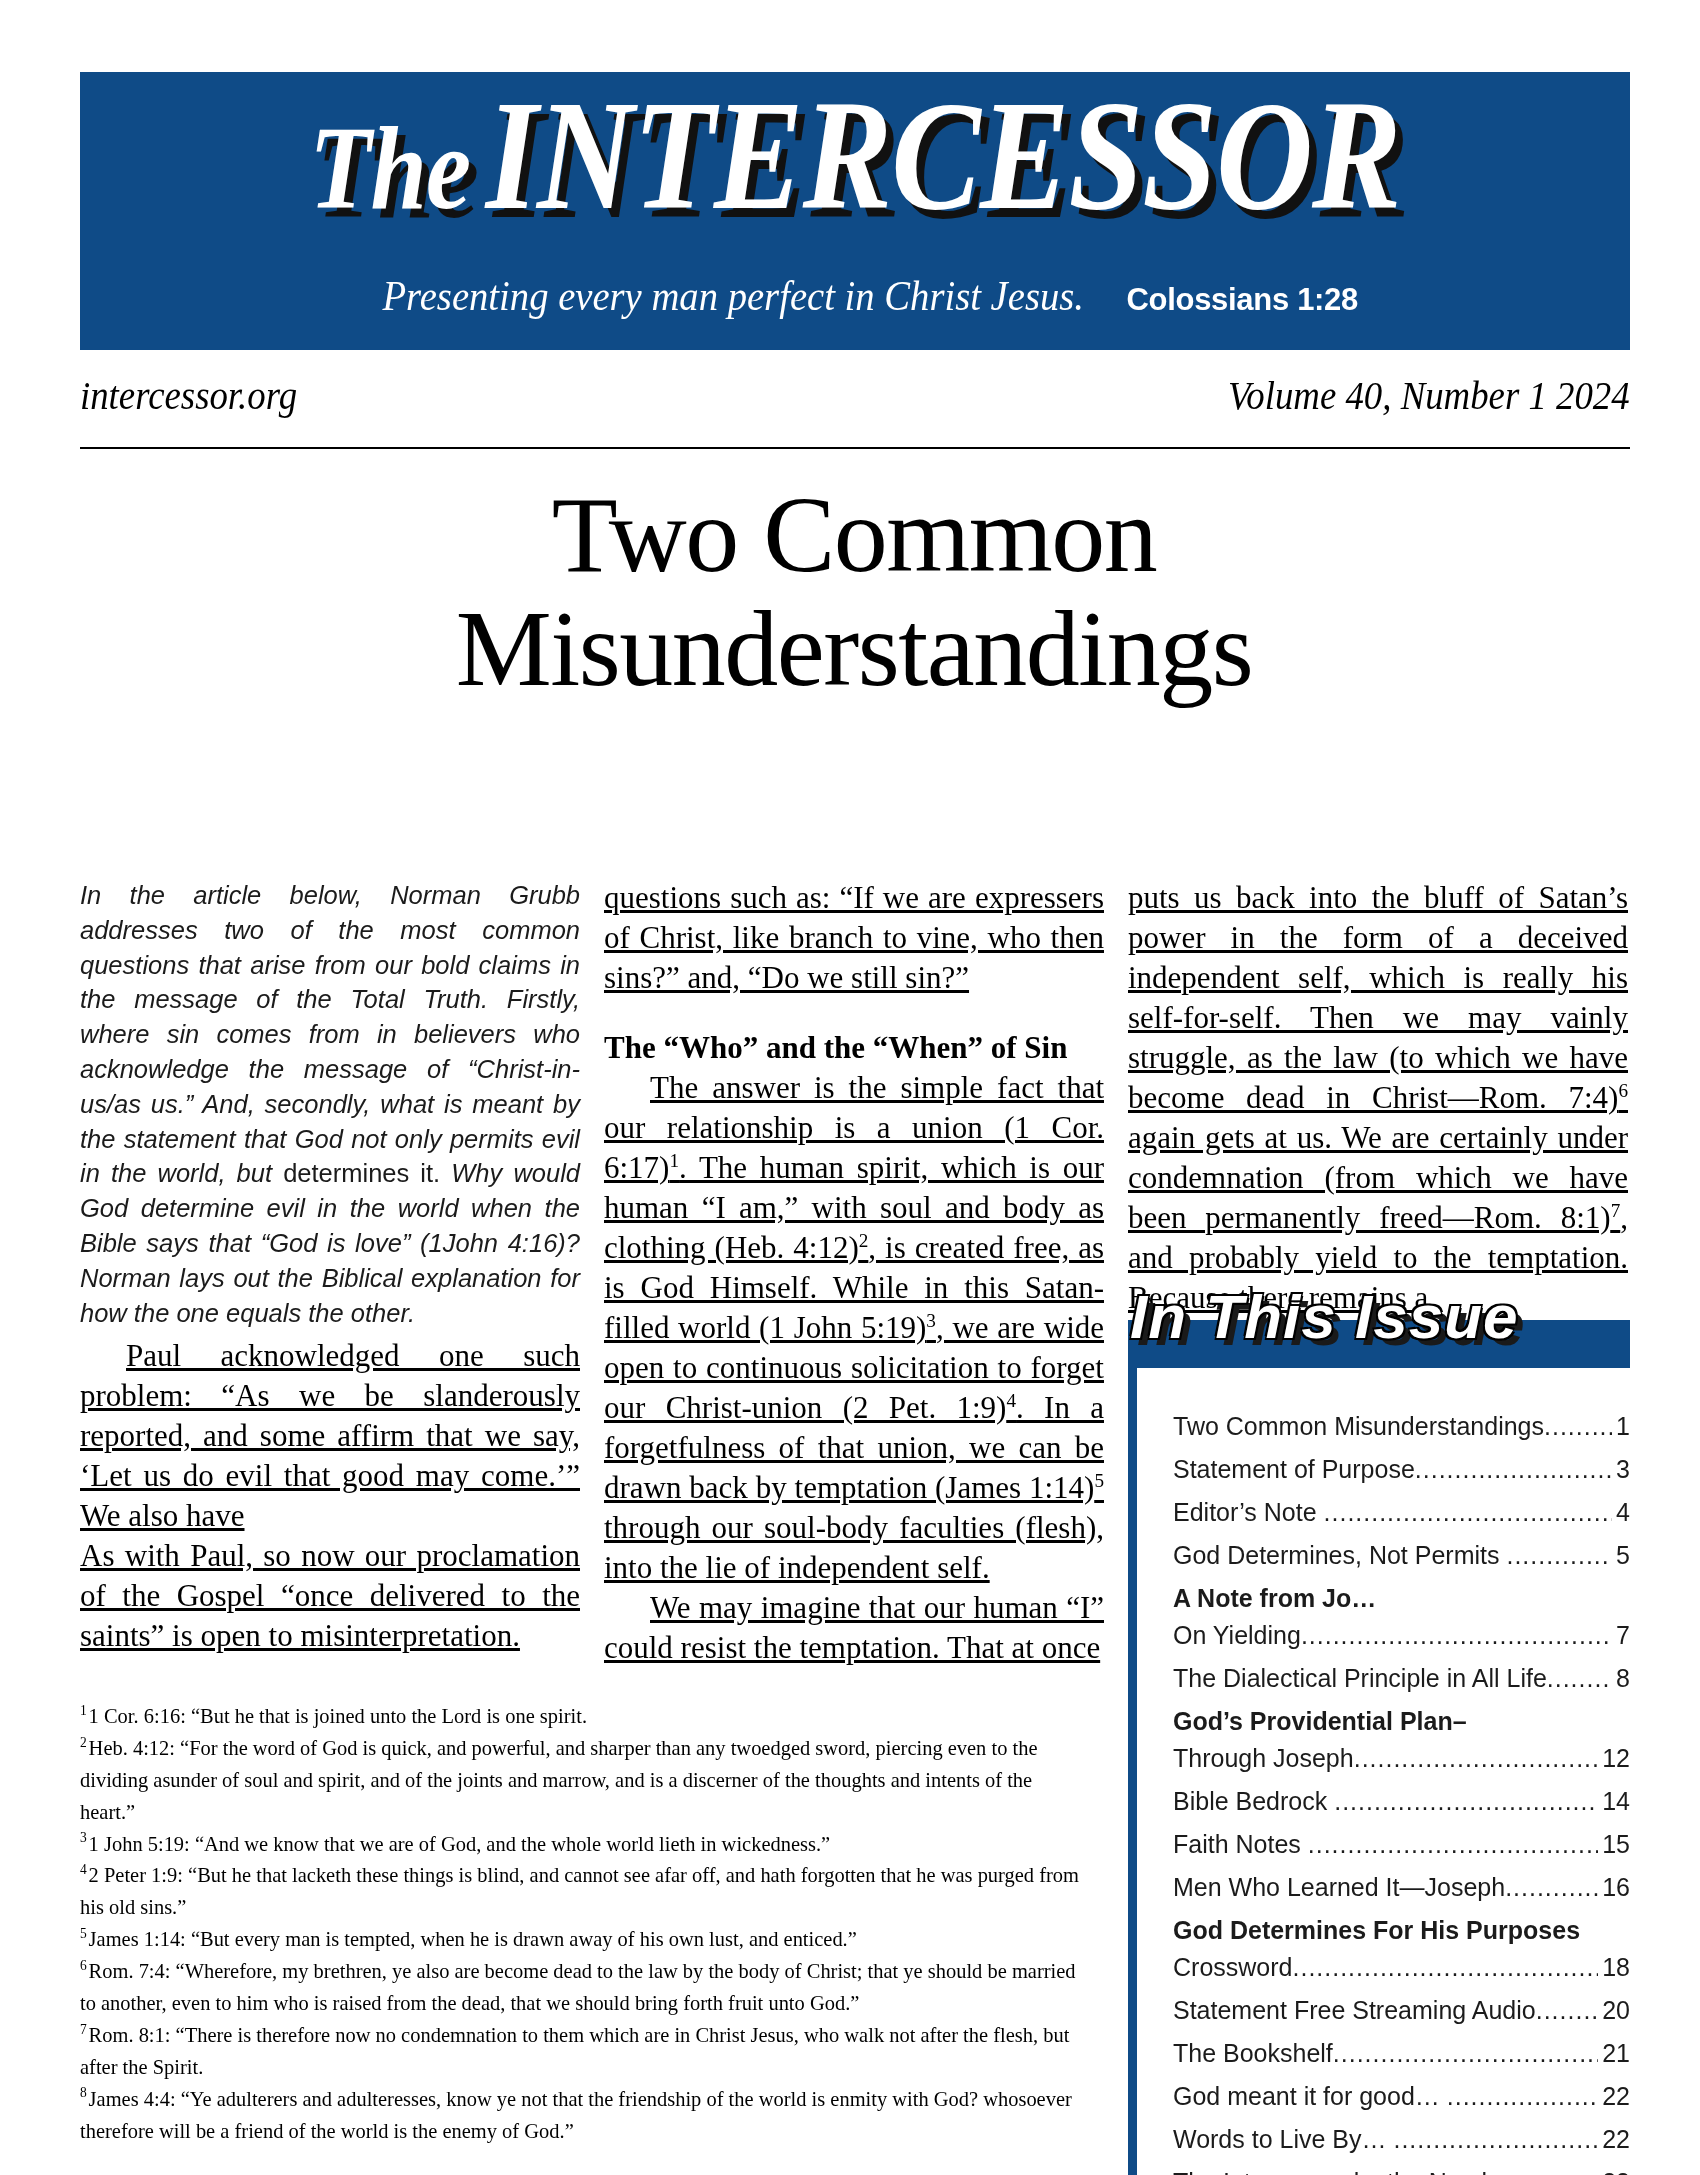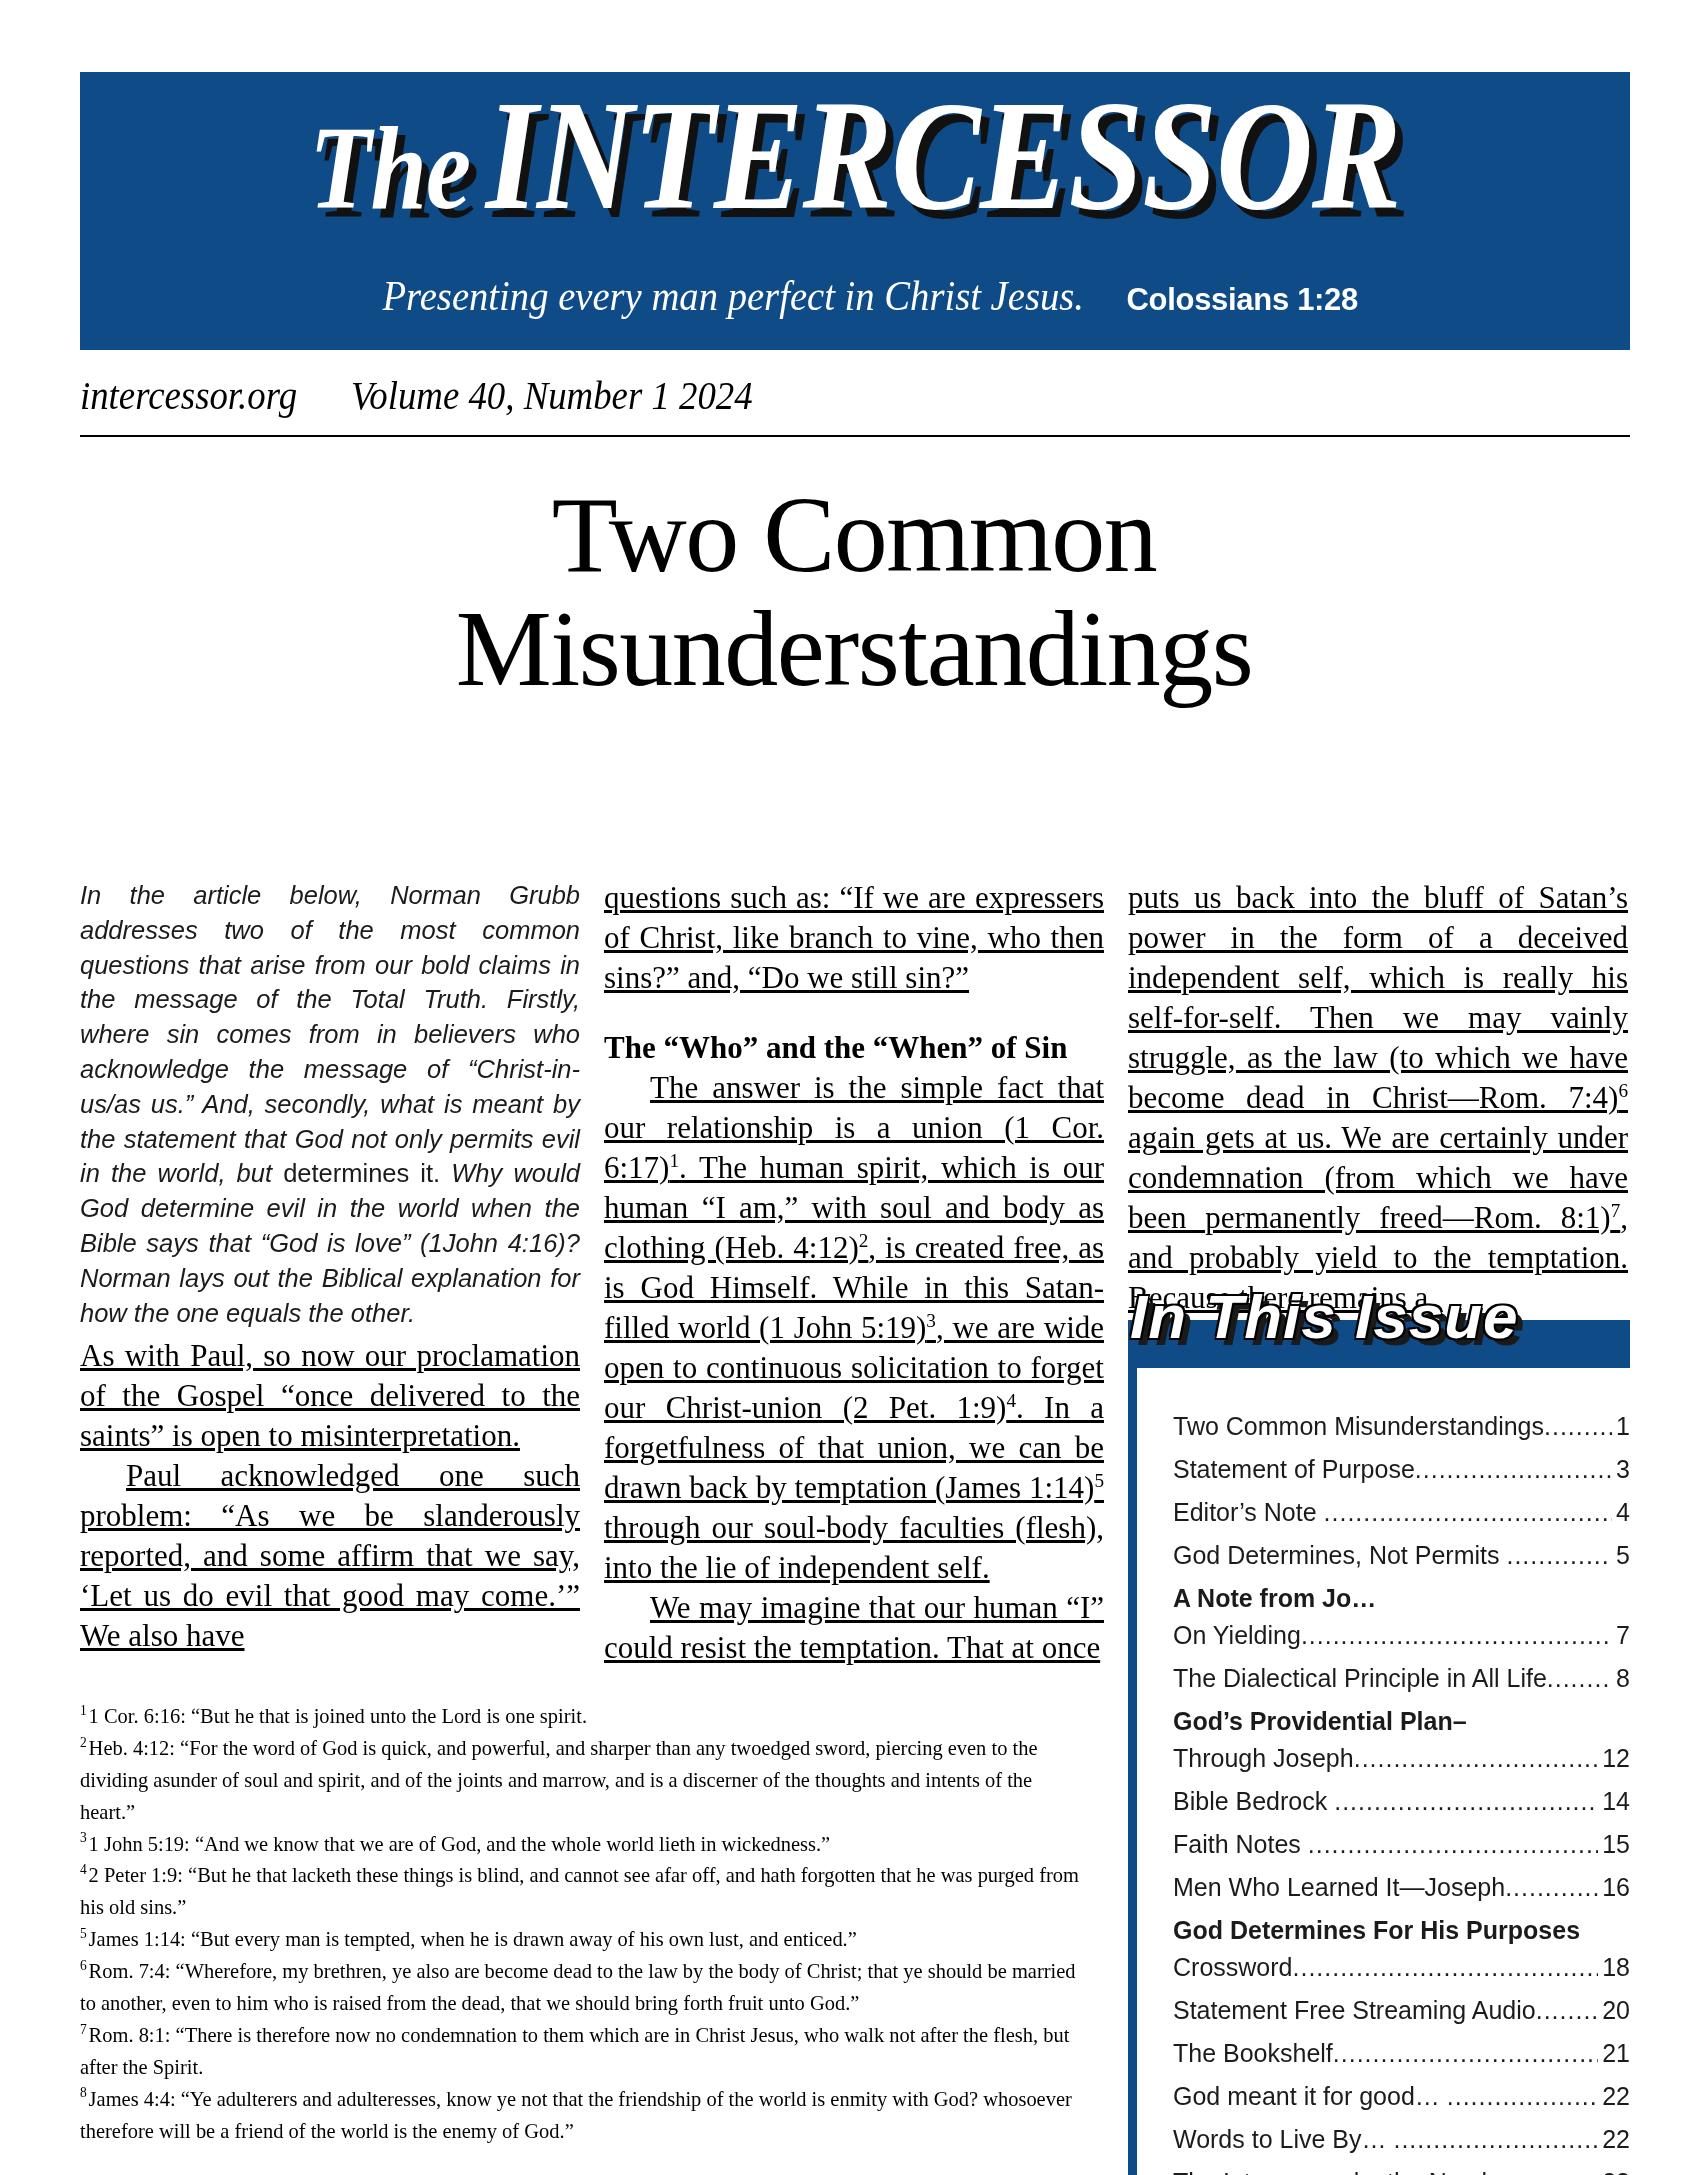--- a/index.html
+++ b/index.html
@@ -81,23 +81,24 @@
     letter-spacing: -0.3px;
   }
 
   
   .dateline {
     position: absolute;
     left: 76px;
     top: 372px;
     width: 1550px;
     display: flex;
+    justify-content: space-between;
     align-items: baseline;
     border-bottom: 2px solid #000;
-    padding-bottom: 16px;
+    padding-bottom: 28px;
   }
   .dateline span {
     font-family: "Liberation Serif", serif;
     font-style: italic;
     font-size: 40px;
     transform: scaleX(0.92);
     display: inline-block;
     transform-origin: left center;
   }
   .dateline .right { transform-origin: right center; }
@@ -286,22 +287,22 @@
     <span class="right">Volume 40, Number 1  2024</span>
   </div>
 
   <div class="headline">
     <div>Two Common</div>
     <div>Misunderstandings</div>
   </div>
 
   <div class="col col1">
     <p class="intro"><span>In the article below, Norman Grubb addresses two of the most common questions that arise from our bold claims in the message of the Total Truth. Firstly, where sin comes from in believers who acknowledge the message of “Christ-in-us/as us.” And, secondly, what is meant by the statement that God not only permits evil in the world, but </span><span class="roman">determines it.</span><span> Why would God determine evil in the world when the Bible says that “God is love” (1John 4:16)? Norman lays out the Biblical explanation for how the one equals the other.</span></p>
+    <p class="body indent">Paul acknowledged one such problem: “As we be slanderously reported, and some affirm that we say, ‘Let us do evil that good may come.’” We also have</p>
     <p class="body">As with Paul, so now our proclamation of the Gospel “once delivered to the saints” is open to misinterpretation.</p>
-    <p class="body indent">Paul acknowledged one such problem: “As we be slanderously reported, and some affirm that we say, ‘Let us do evil that good may come.’” We also have</p>
   </div>
 
   <div class="col col2">
     <p class="body">questions such as: “If we are expressers of Christ, like branch to vine, who then sins?” and, “Do we still sin?”</p>
     <h2 class="subhead">The “Who” and the “When” of Sin</h2>
     <p class="body indent"><span>The answer is the simple fact that our relationship is a union (1 Cor. 6:17)</span><sup class="fn">1</sup><span>. The human spirit, which is our human “I am,” with soul and body as clothing (Heb. 4:12)</span><sup class="fn">2</sup><span>, is created free, as is God Himself. While in this Satan-filled world (1 John 5:19)</span><sup class="fn">3</sup><span>, we are wide open to continuous solicitation to forget our Christ-union (2 Pet. 1:9)</span><sup class="fn">4</sup><span>. In a forgetfulness of that union, we can be drawn back by temptation (James 1:14)</span><sup class="fn">5</sup><span> through our soul-body faculties (flesh), into the lie of independent self.</span></p>
     <p class="body indent">We may imagine that our human “I” could resist the temptation. That at once</p>
   </div>
 
   <div class="col col3">

